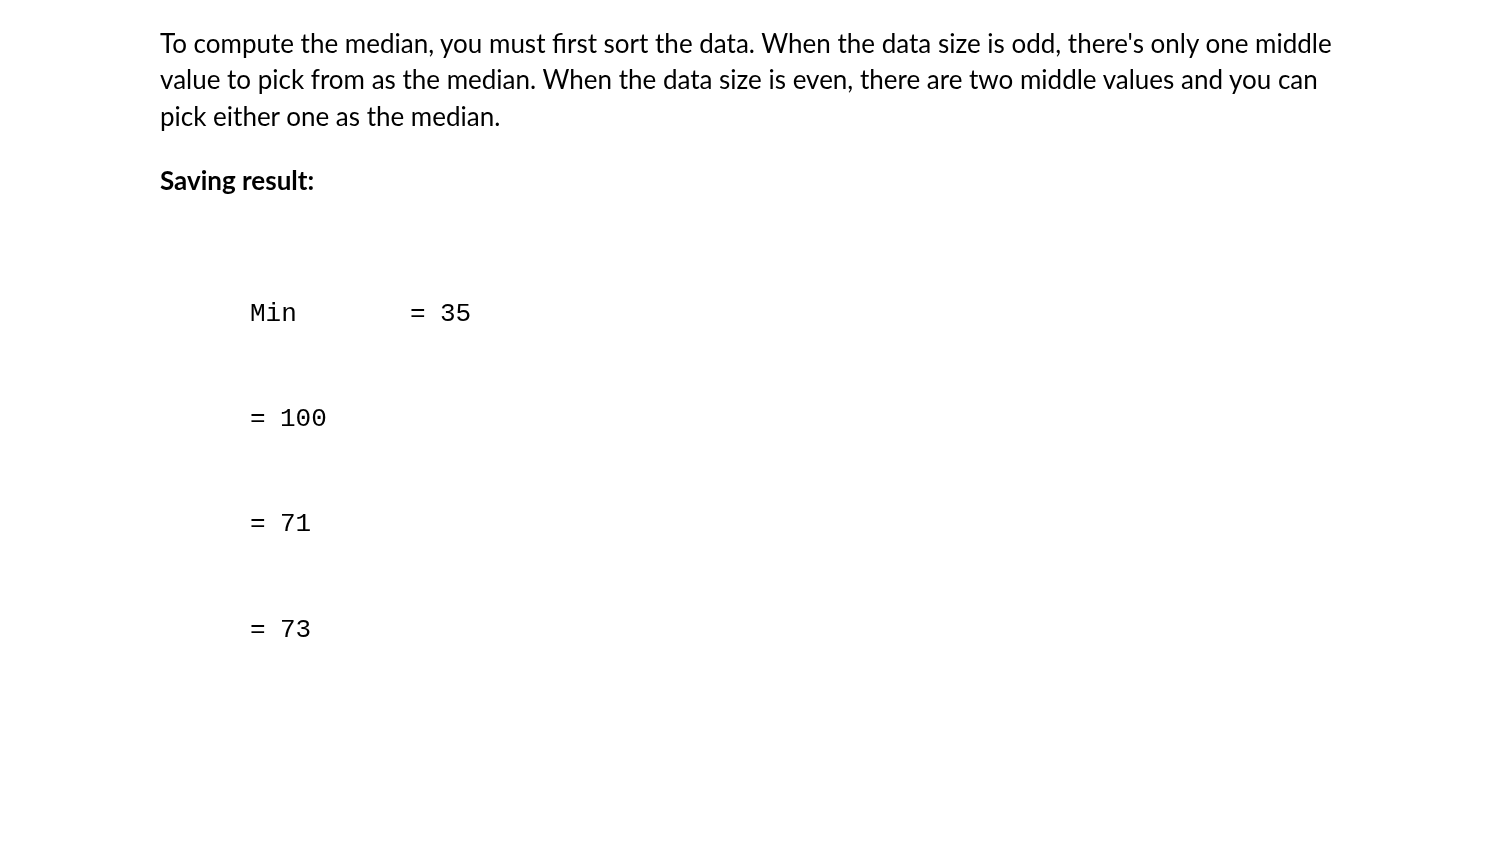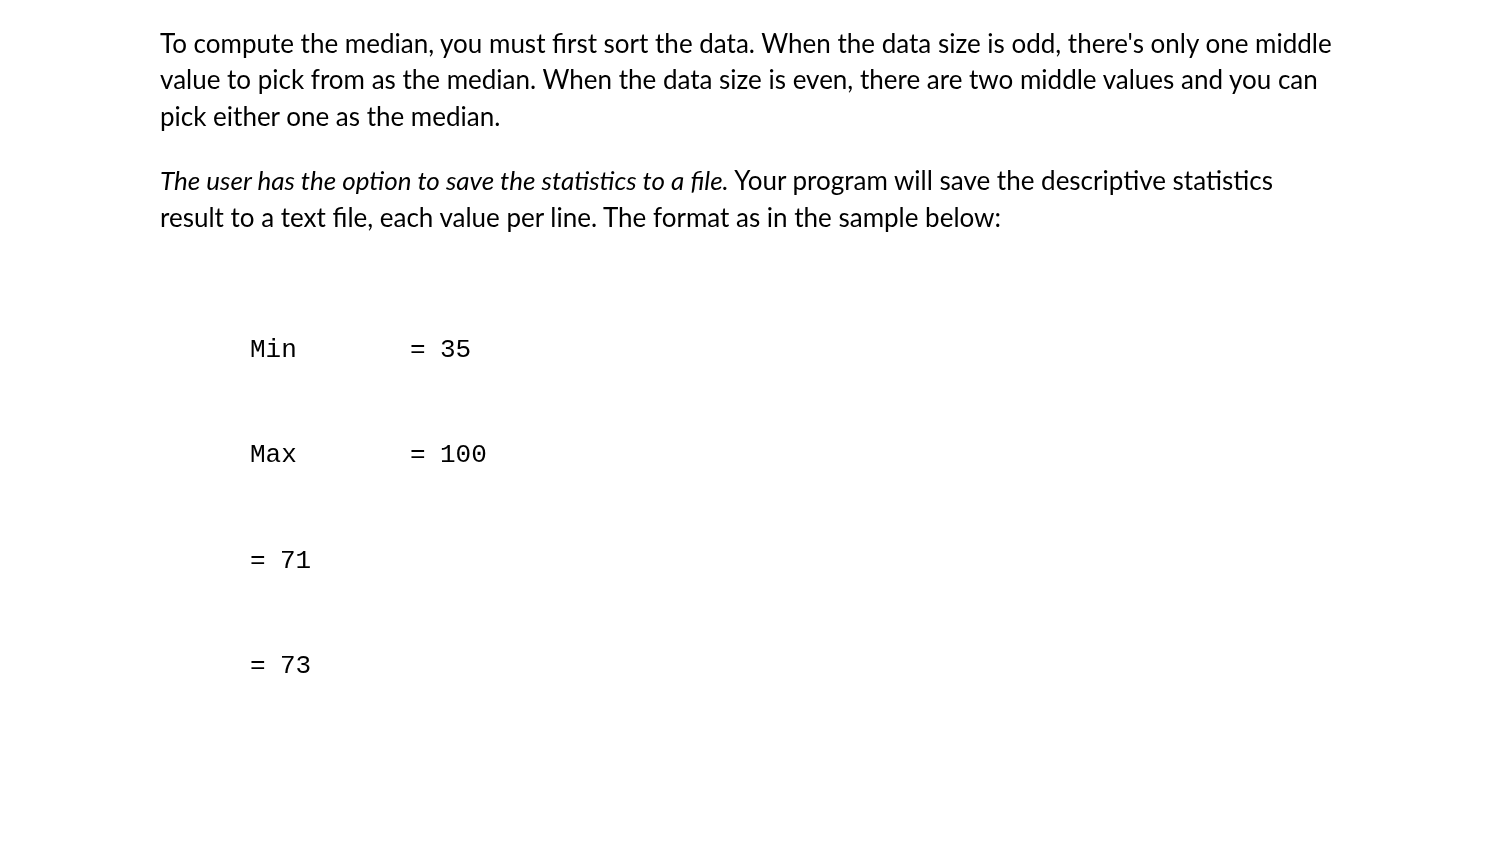--- a/index.html
+++ b/index.html
@@ -53,31 +53,29 @@
     .grading-block {
       margin-bottom: 28px;
     }
   </style>
 </head>
 <body>
 
 <div class="para">To compute the median, you must first sort the data.  When the data size is odd, there's only one middle value to pick from as the median.  When the data size is even, there are two middle values and you can pick either one as the median.</div>
 
 <div class="para">
-  <div>
-    <span class="italic">The user has the option to save the statistics to a file.</span><span>  Your program will save the descriptive statistics result to a text file, each value per line.  The format as in the sample below:</span>
-  </div>
+  <div class="section-heading">Saving result:</div>
 </div>
 
 <div class="mono-block">
   <div class="mono-row">
     <span class="mono-label">Min</span><span class="mono-eq">=</span><span class="mono-val">35</span>
   </div>
   <div class="mono-row">
-    <span class="mono-label">Max</span><span class="mono-eq">=</span><span class="mono-val">100</span>
+    <span class="mono-eq">=</span><span class="mono-val">100</span>
   </div>
   <div class="mono-row">
     <span class="mono-eq">=</span><span class="mono-val">71</span>
   </div>
   <div class="mono-row">
     <span class="mono-eq">=</span><span class="mono-val">73</span>
   </div>
 </div>
 
 <div class="grading-block">

